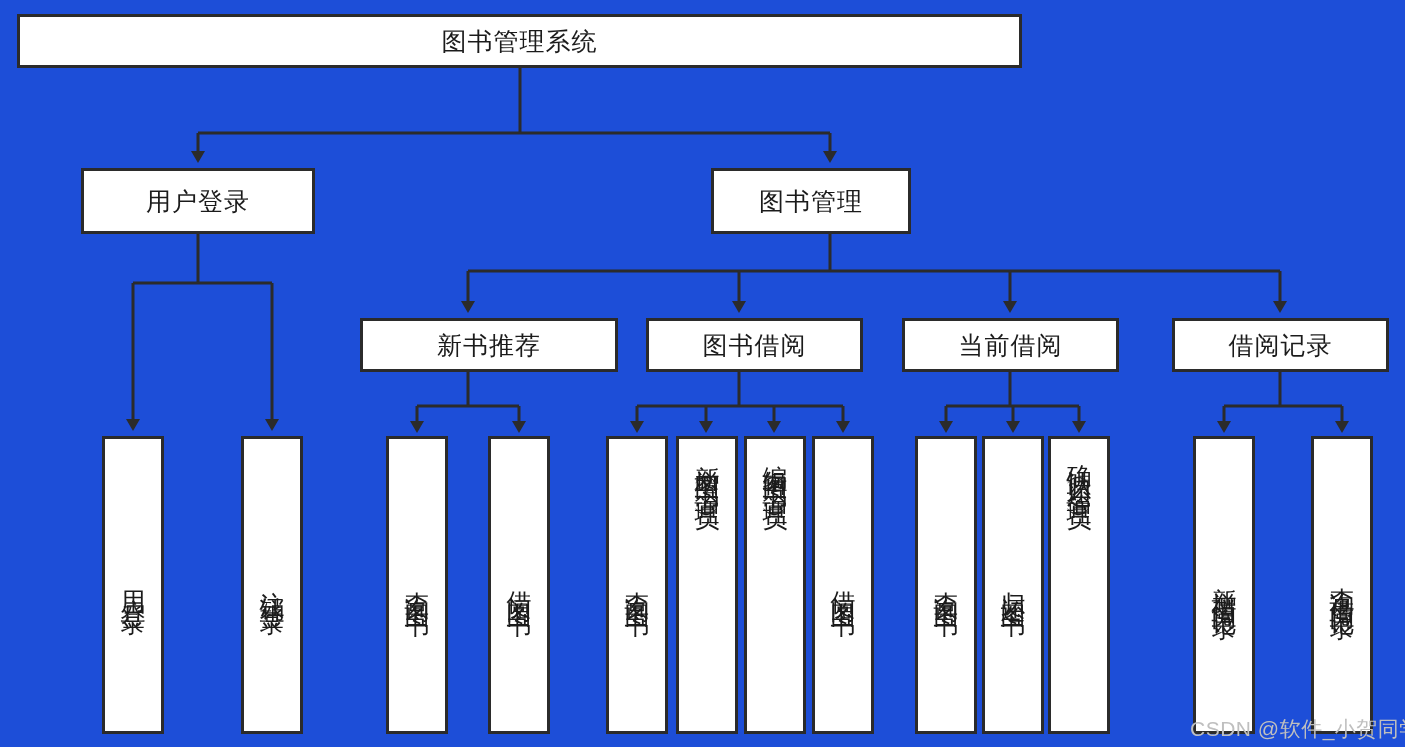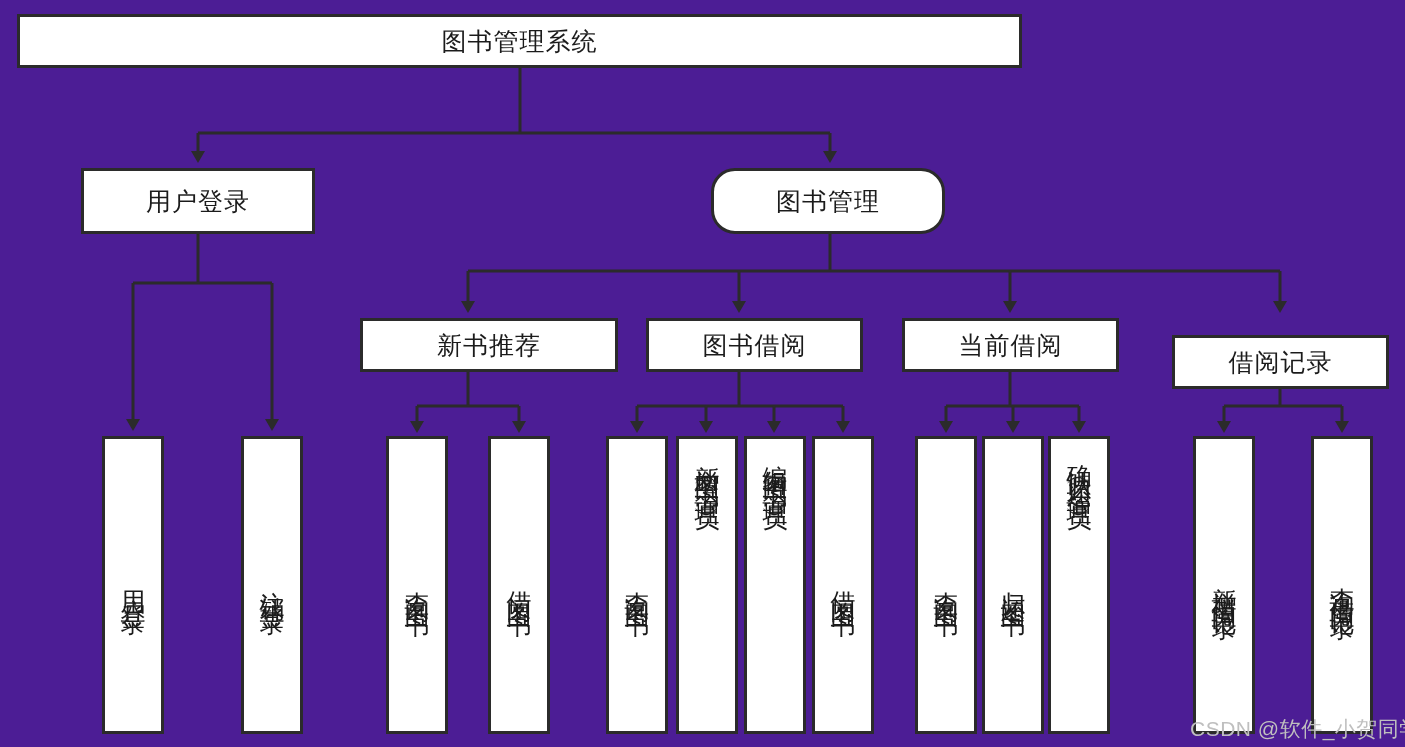--- a/index.html
+++ b/index.html
@@ -7,21 +7,21 @@
     padding: 0;
     background: #ffffff;
   }
   body {
     font-family: "Liberation Sans", "DejaVu Sans", sans-serif;
   }
   #canvas {
     position: relative;
     width: 1405px;
     height: 747px;
-    background: #4c1d95;
+    background: #1d4ed8;
     overflow: hidden;
   }
   svg.wires {
     position: absolute;
     left: 0;
     top: 0;
     width: 1405px;
     height: 747px;
   }
   .node {
@@ -123,34 +123,34 @@
     </g>
   </svg>
 
   <div class="node" style="left:17px; top:14px; width:1005px; height:54px;">
     <span class="label">图书管理系统</span>
   </div>
 
   <div class="node" style="left:81px; top:168px; width:234px; height:66px;">
     <span class="label">用户登录</span>
   </div>
-  <div class="node" style="left:711px; top:168px; width:234px; height:66px;border-radius:24px;">
+  <div class="node" style="left:711px; top:168px; width:200px; height:66px;">
     <span class="label">图书管理</span>
   </div>
 
   <div class="node" style="left:360px; top:318px; width:258px; height:54px;">
     <span class="label">新书推荐</span>
   </div>
   <div class="node" style="left:631px; top:318px; width:217px; height:54px;margin-left:15px;">
     <span class="label">图书借阅</span>
   </div>
   <div class="node" style="left:902px; top:318px; width:217px; height:54px;">
     <span class="label">当前借阅</span>
   </div>
-  <div class="node" style="left:1172px; top:318px; width:217px; height:54px;margin-top:17px;">
+  <div class="node" style="left:1172px; top:318px; width:217px; height:54px;">
     <span class="label">借阅记录</span>
   </div>
 
   <div class="node leaf" style="left:102px; top:436px; width:62px; height:298px;">
     <span class="label">用户登录</span>
   </div>
   <div class="node leaf" style="left:241px; top:436px; width:62px; height:298px;">
     <span class="label">注销登录</span>
   </div>
 

